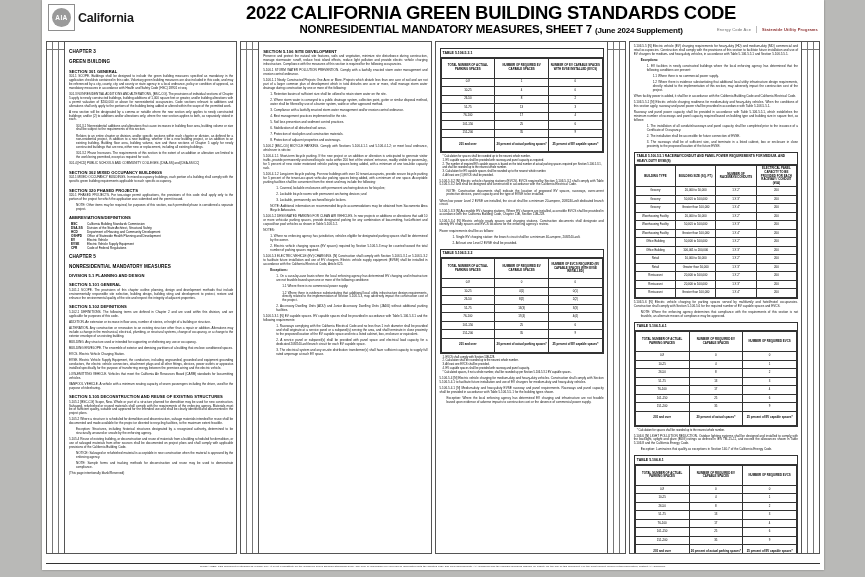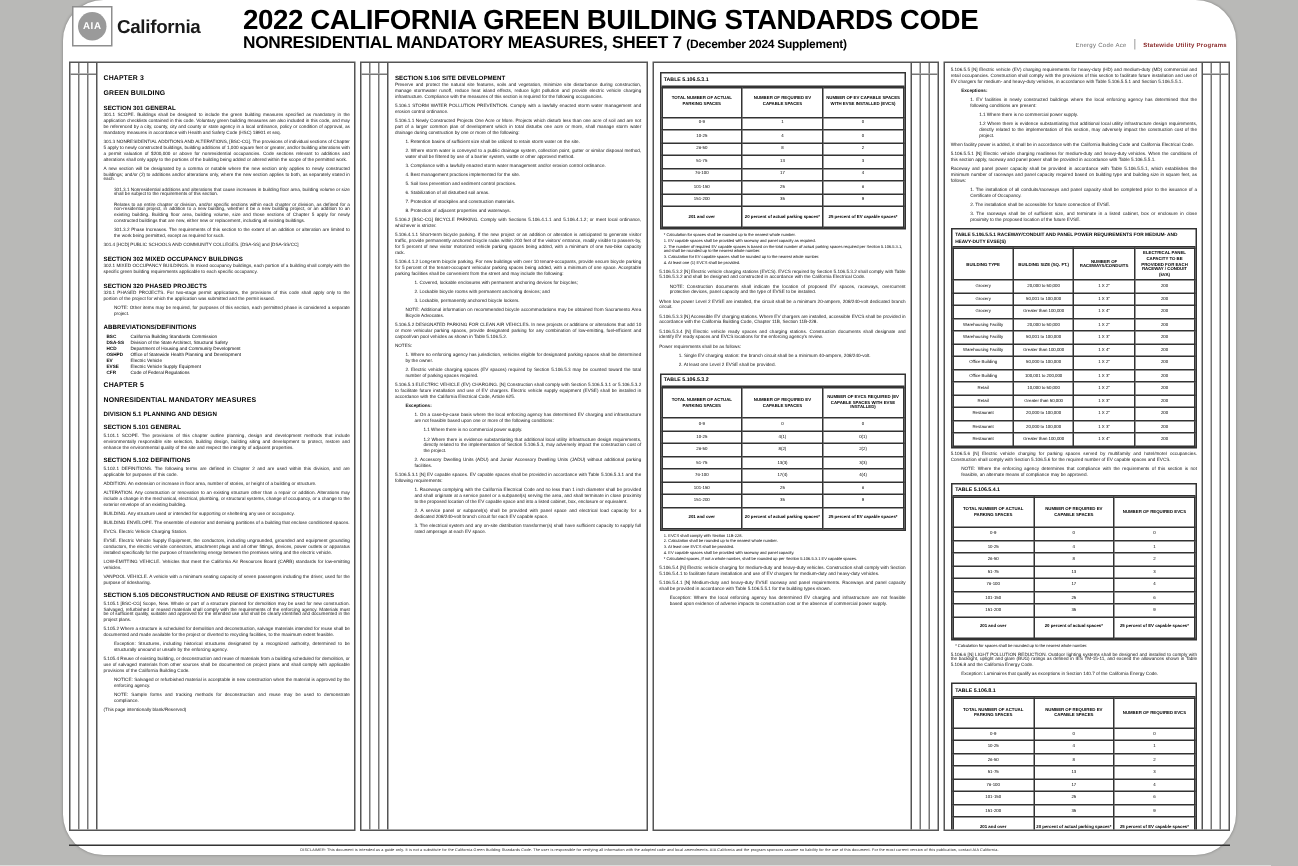--- a/index.html
+++ b/index.html
@@ -6,29 +6,28 @@
   body{
     width:865px;height:577px;overflow:hidden;
     background:#b9b9b7;
     font-family:"Liberation Sans",sans-serif;
     -webkit-font-smoothing:none;
   }
   .sheet{
     position:absolute;left:42px;top:0px;width:782px;height:570px;
     background:#ffffff;
     box-shadow:0 0 2px rgba(0,0,0,.35);
-    border-radius:27px;
   }
   
   .hdr{height:41px;position:relative;border-bottom:0;}
   .aia-wrap{position:absolute;left:6px;top:4px;display:flex;align-items:center;gap:3px;}
   .aia-box{width:25px;height:25px;border:1px solid #8e8e8e;display:flex;align-items:center;justify-content:center;background:#fff;}
   .aia-circ{width:19px;height:19px;border-radius:50%;background:#9a9a9a;color:#fff;font-size:6.5px;font-weight:bold;letter-spacing:.4px;display:flex;align-items:center;justify-content:center;}
   .aia-cal{font-size:12.5px;font-weight:bold;color:#1a1a1a;letter-spacing:-.2px;}
-  .titles{position:absolute;left:120px;top:2px;right:4px;}
+  .titles{position:absolute;left:120px;top:2px;right:4px;text-align:center;}
   .t1{font-size:18.5px;font-weight:bold;letter-spacing:-.3px;line-height:21px;color:#000;}
   .t2{font-size:11.5px;font-weight:bold;letter-spacing:-.2px;line-height:13px;color:#000;}
   .t2 .supp{font-size:8px;font-weight:bold;}
   .partners{position:absolute;right:6px;top:26px;display:flex;align-items:center;gap:5px;}
   .p-logo{font-size:4px;color:#6a6a6a;letter-spacing:.2px;white-space:nowrap;}
   .p-logo.b{color:#8a2b2b;font-weight:bold;}
   .p-div{width:1px;height:7px;background:#bbb;}
   
   .cols{position:absolute;left:4px;top:41px;right:4px;bottom:16px;display:flex;gap:3px;}
   .col{flex:1;display:flex;border:1px solid #555;background:#fff;min-width:0;}
@@ -75,21 +74,21 @@
 
   <div class="hdr">
     <div class="aia-wrap">
       <div class="aia-box">
         <div class="aia-circ">AIA</div>
       </div>
       <div class="aia-cal">California</div>
     </div>
     <div class="titles">
       <div class="t1">2022 CALIFORNIA GREEN BUILDING STANDARDS CODE</div>
-      <div class="t2"><span>NONRESIDENTIAL MANDATORY MEASURES, SHEET 7</span> <span class="supp">(December 2024 Supplement)</span></div>
+      <div class="t2"><span>NONRESIDENTIAL MANDATORY MEASURES, SHEET 7</span> <span class="supp">(June 2024 Supplement)</span></div>
     </div>
     <div class="partners">
       <div class="p-logo">Energy Code Ace</div>
       <div class="p-div"></div>
       <div class="p-logo b">Statewide Utility Programs</div>
     </div>
   </div>
 
   <div class="cols">
 

